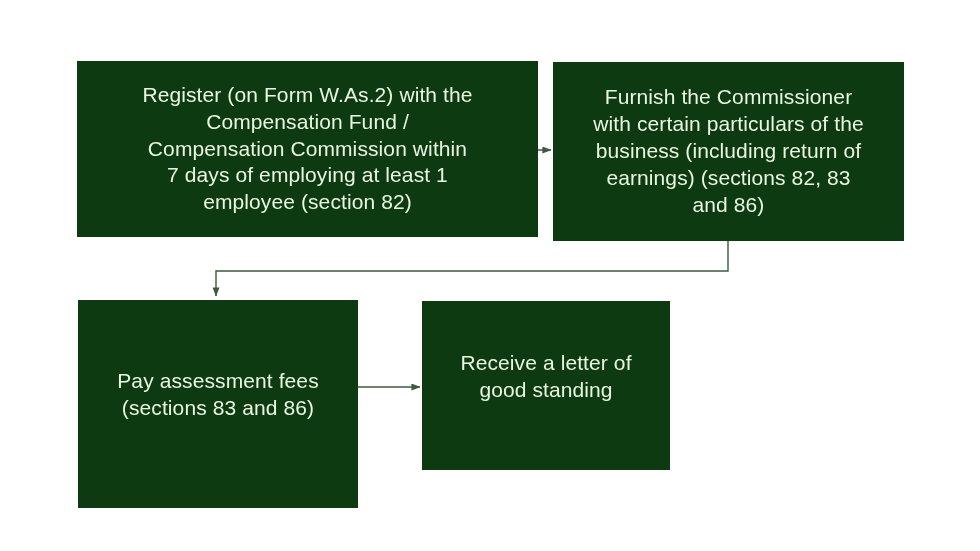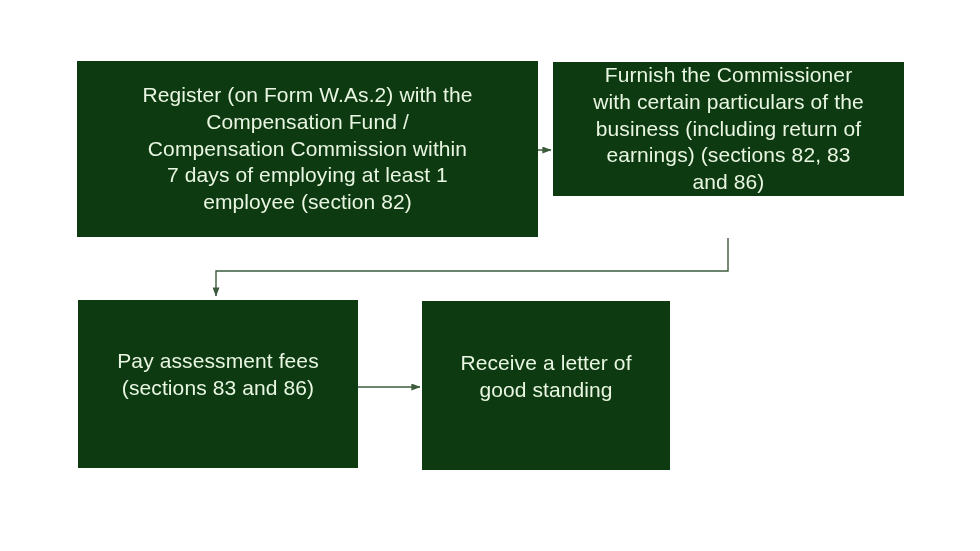--- a/index.html
+++ b/index.html
@@ -41,27 +41,27 @@
   #node-register {
     left: 77px;
     top: 61px;
     width: 461px;
     height: 176px;
   }
   #node-furnish {
     left: 553px;
     top: 62px;
     width: 351px;
-    height: 134px;
+    height: 179px;
   }
   #node-pay {
     left: 78px;
     top: 300px;
     width: 280px;
-    height: 168px;
+    height: 208px;
     align-items: center;
     padding-bottom: 22px;
   }
   #node-letter {
     left: 422px;
     top: 301px;
     width: 248px;
     height: 169px;
     align-items: center;
     padding-bottom: 22px;

